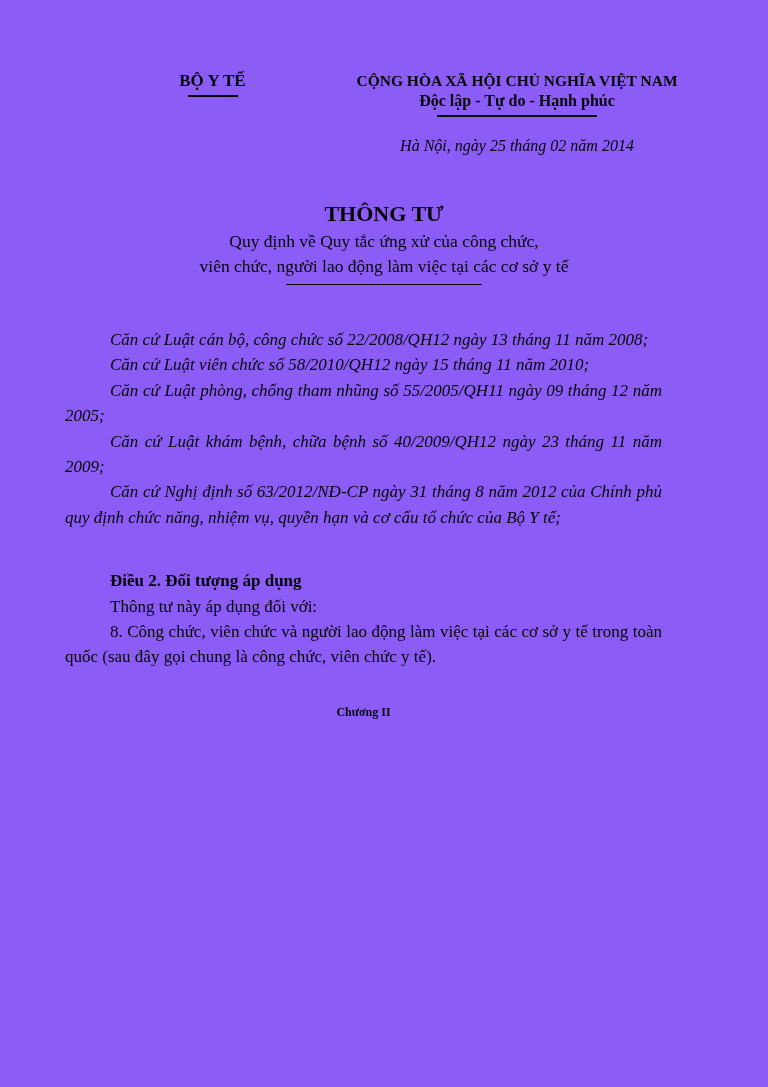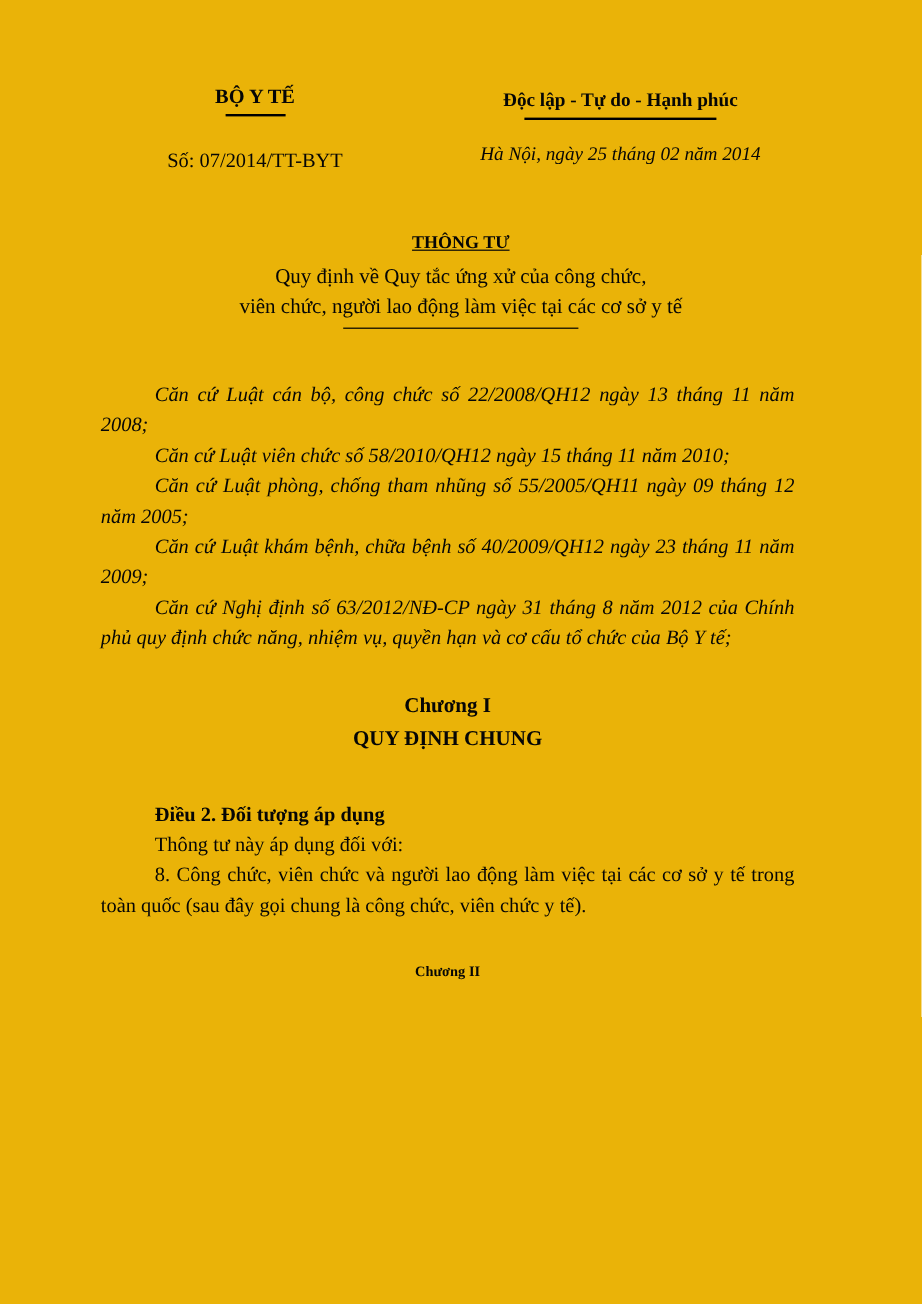--- a/index.html
+++ b/index.html
@@ -7,45 +7,45 @@
   html, body { background: #ffffff; }
   body {
     width: 768px; height: 1087px;
     font-family: "Liberation Serif", "DejaVu Serif", serif;
     color: #060606;
     -webkit-font-smoothing: antialiased;
   }
   .page {
     position: relative;
     width: 768px; height: 1087px;
-    background: #eab308;
+    background: #8b5cf6;
     overflow: hidden;
   }
 
   
   .header { display: flex; padding-top: 72px; }
   .h-left { margin-left: 110px; width: 205px; text-align: center; flex: none; }
   .h-right { width: 404px; text-align: center; flex: none; }
   .org { font-weight: bold; font-size: 17px; line-height: 18px; }
   .org-rule { width: 50px; border-bottom: 2px solid #000; margin: 5px auto 0; }
   .doc-no { font-size: 17px; margin-top: 27px; white-space: nowrap; }
   .country { font-weight: bold; font-size: 15.5px; line-height: 17px; white-space: nowrap; }
   .motto { font-weight: bold; font-size: 16px; line-height: 18px; margin-top: 3px; }
   .motto-rule { width: 160px; border-bottom: 2px solid #000; margin: 5px auto 0; }
   .dateline { font-style: italic; font-size: 16px; margin-top: 20px; white-space: nowrap; }
 
   
   .title-block { text-align: center; margin-top: 49px; }
-  .doc-type { font-weight: bold; font-size: 15px; line-height: 20px; text-decoration: underline; }
+  .doc-type { font-weight: bold; font-size: 22px; line-height: 20px; }
   .subtitle { font-weight: normal; font-size: 17.5px; line-height: 25px; margin-top: 5px; }
   .title-rule { width: 196px; border-bottom: 1.5px solid #000; margin: 5px auto 0; }
 
   
   .doc-body {
-    padding: 0 106px 0 84px;
+    padding: 0 106px 0 65px;
     font-size: 17px;
     line-height: 25.4px;
     text-align: justify;
   }
   .preamble { margin-top: 42px; }
   .preamble p { font-style: italic; text-indent: 45px; }
 
   .chapter { text-align: center; font-weight: bold; margin-top: 30px; }
   .chapter-label { font-size: 17.5px; line-height: 25px; }
   .chapter-title { font-size: 17.5px; line-height: 25px; margin-top: 3px; }
@@ -58,23 +58,23 @@
 </style>
 </head>
 <body>
 
 <div class="page">
 
   <div class="header">
     <div class="h-left">
       <div class="org">BỘ Y TẾ</div>
       <div class="org-rule"></div>
-      <div class="doc-no">Số: 07/2014/TT-BYT</div>
     </div>
     <div class="h-right">
+      <div class="country">CỘNG HÒA XÃ HỘI CHỦ NGHĨA VIỆT NAM</div>
       <div class="motto">Độc lập - Tự do - Hạnh phúc</div>
       <div class="motto-rule"></div>
       <div class="dateline">Hà Nội, ngày 25 tháng 02 năm 2014</div>
     </div>
   </div>
 
   <div class="title-block">
     <div class="doc-type">THÔNG TƯ</div>
     <div class="subtitle">
       <div>Quy định về Quy tắc ứng xử của công chức,</div>
@@ -86,24 +86,20 @@
   <div class="doc-body">
 
     <div class="preamble">
       <p>Căn cứ Luật cán bộ, công chức số 22/2008/QH12 ngày 13 tháng 11 năm 2008;</p>
       <p>Căn cứ Luật viên chức số 58/2010/QH12 ngày 15 tháng 11 năm 2010;</p>
       <p>Căn cứ Luật phòng, chống tham nhũng số 55/2005/QH11 ngày 09 tháng 12 năm 2005;</p>
       <p>Căn cứ Luật khám bệnh, chữa bệnh số 40/2009/QH12 ngày 23 tháng 11 năm 2009;</p>
       <p>Căn cứ Nghị định số 63/2012/NĐ-CP ngày 31 tháng 8 năm 2012 của Chính phủ quy định chức năng, nhiệm vụ, quyền hạn và cơ cấu tổ chức của Bộ Y tế;</p>
     </div>
 
-    <div class="chapter">
-      <div class="chapter-label">Chương I</div>
-      <div class="chapter-title">QUY ĐỊNH CHUNG</div>
-    </div>
 
     <div class="articles">
       <div class="article">
         <div class="article-heading">Điều 2. Đối tượng áp dụng</div>
         <p>Thông tư này áp dụng đối với:</p>
         <p>8. Công chức, viên chức và người lao động làm việc tại các cơ sở y tế trong toàn quốc (sau đây gọi chung là công chức, viên chức y tế).</p>
       </div>
     </div>
 
     <div class="chapter-2">Chương II</div>

